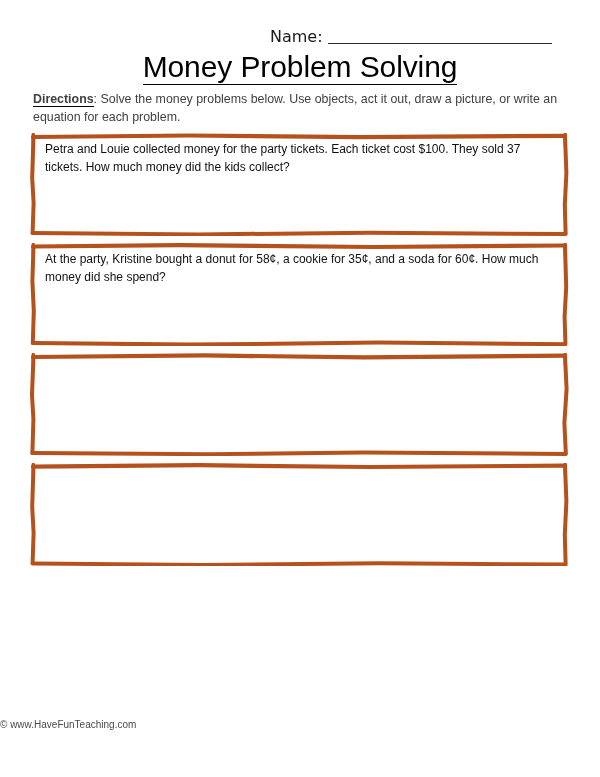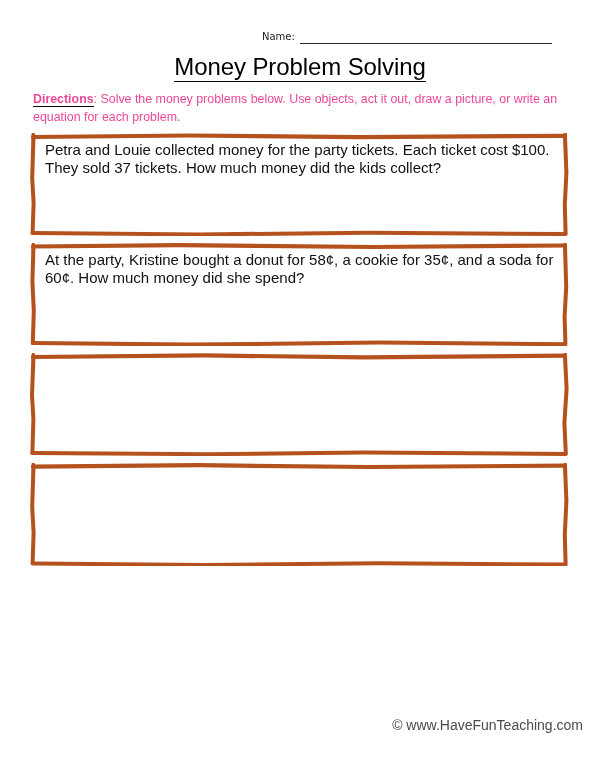--- a/index.html
+++ b/index.html
@@ -25,59 +25,60 @@
   .name-row {
     position: absolute;
     left: 262px;
     top: 30px;
     display: flex;
     align-items: flex-end;
     width: 290px;
   }
   .name-label {
     font-family: "DejaVu Sans", sans-serif;
-    font-size: 10px;
+    font-size: 16px;
     line-height: 14px;
     color: #1b1b1b;
     white-space: nowrap;
     padding-right: 5px;
+    margin-left: 8px;
   }
   .name-blank {
     flex: 1 1 auto;
     height: 13px;
     border-bottom: 1.2px solid #2a2a2a;
   }
 
   
   .worksheet-title {
     position: absolute;
     left: 0;
     top: 52px;
     width: 600px;
     text-align: center;
-    font-size: 24px;
+    font-size: 30px;
     line-height: 29px;
     font-weight: 400;
     letter-spacing: -0.1px;
     color: #000;
   }
   .worksheet-title span.t-underline {
     border-bottom: 1.6px solid #000;
     padding-bottom: 1px;
   }
 
   
   .directions {
     position: absolute;
     left: 33px;
     top: 91px;
     width: 534px;
     font-size: 12.4px;
     line-height: 17.5px;
-    color: #ec4899;
+    color: #404040;
   }
   .directions b {
     font-weight: bold;
     border-bottom: 1.4px solid #000;
   }
 
   
   .problems {
     position: absolute;
     left: 29px;
@@ -99,33 +100,32 @@
   .problem-box .frame svg {
     display: block;
     width: 100%;
     height: 100%;
   }
   .problem-text {
     position: absolute;
     left: 16px;
     top: 8px;
     right: 14px;
-    font-size: 15px;
+    font-size: 12px;
     line-height: 17.5px;
     color: #111;
   }
 
   
   .footer {
     position: absolute;
     left: 0;
     top: 718px;
     width: 583px;
-    text-align: right;
-    font-size: 14px;
+    font-size: 10px;
     line-height: 14px;
     color: #4a4a4a;
   }
 </style>
 </head>
 <body>
 
 <div id="page">
 
   <div class="name-row">

